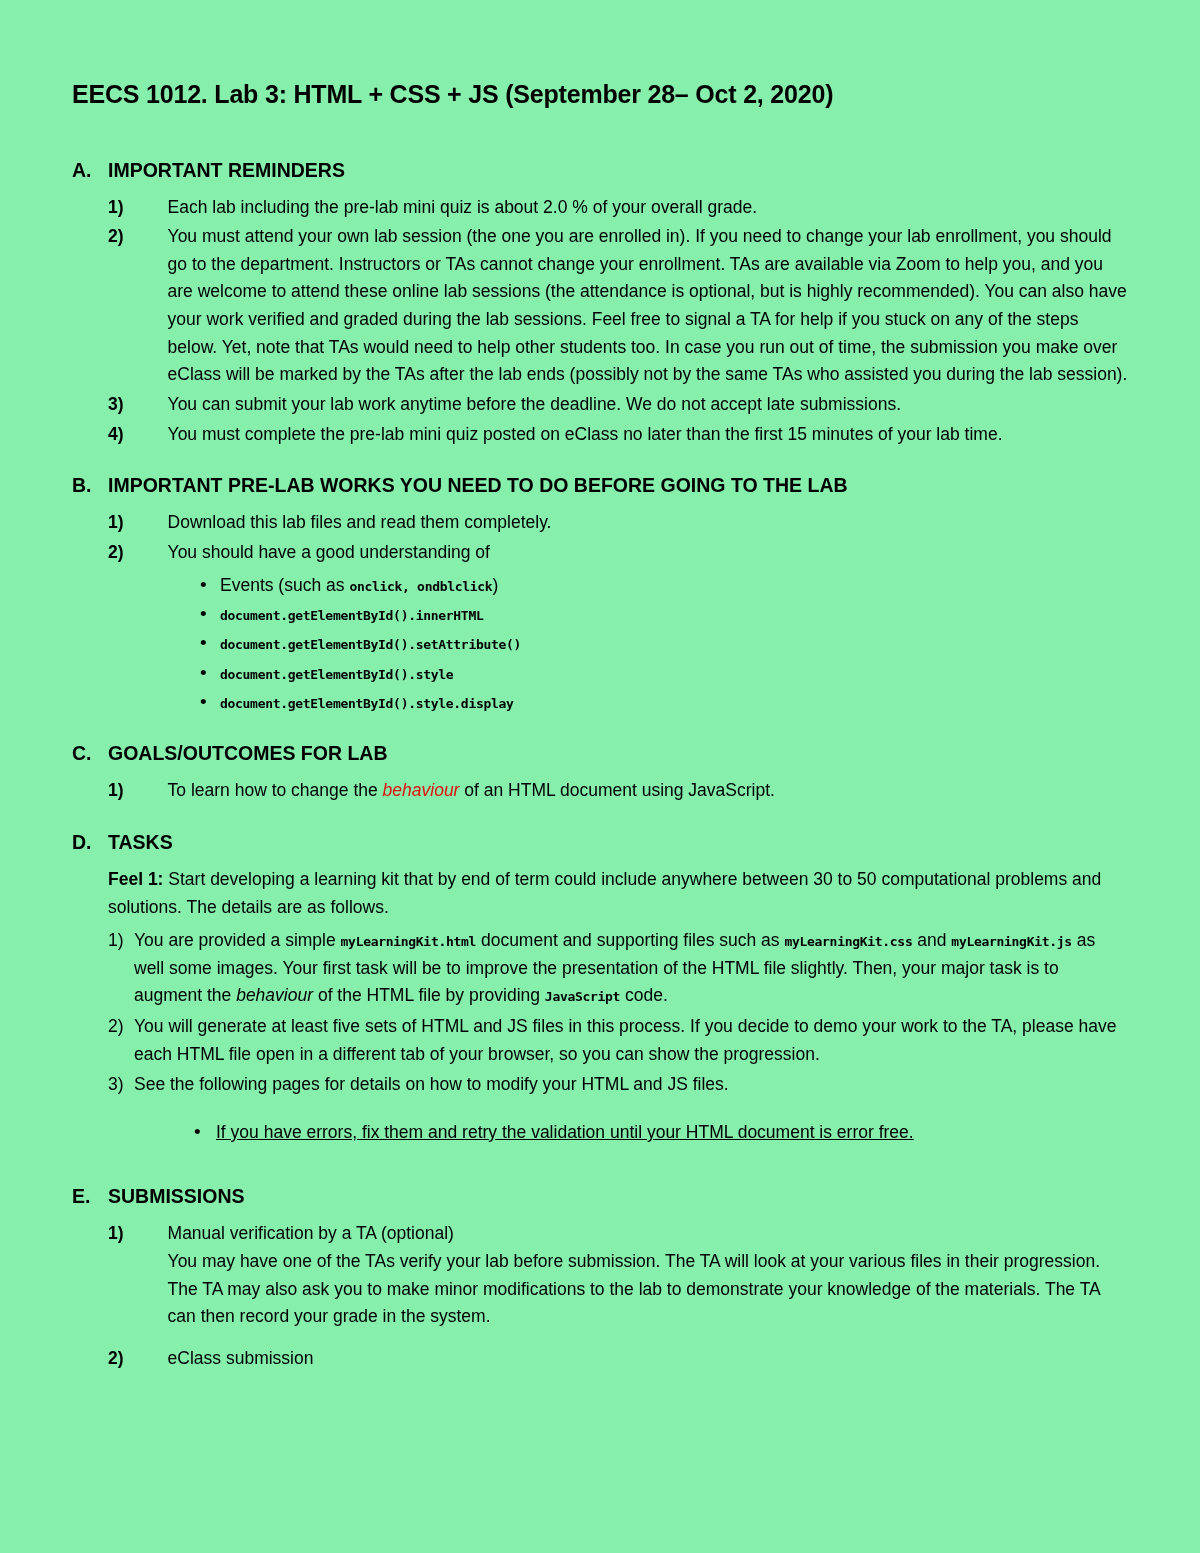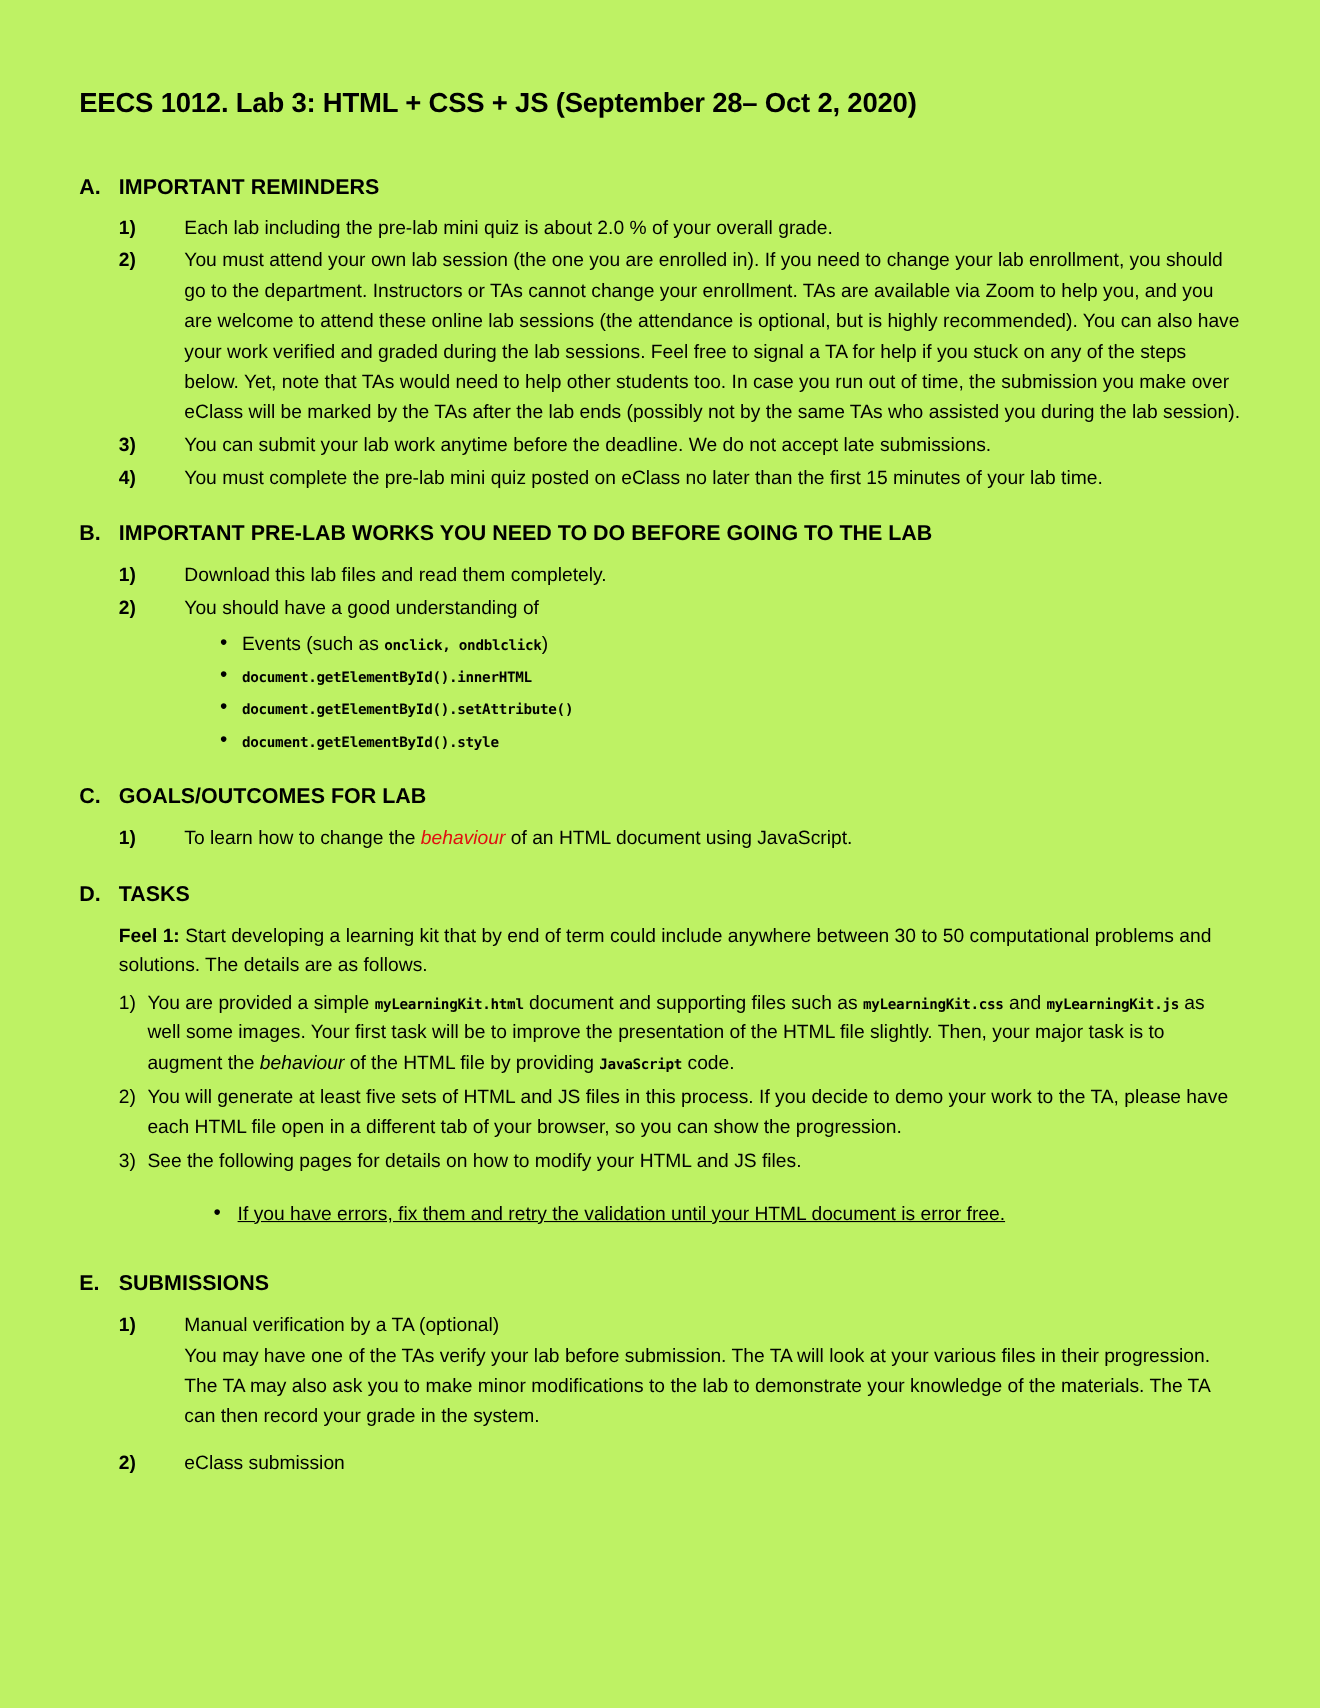--- a/index.html
+++ b/index.html
@@ -9,21 +9,21 @@
   }
   body {
     font-family: "Liberation Sans", sans-serif;
     color: #000000;
   }
   .page {
     width: 1200px;
     min-height: 1553px;
     box-sizing: border-box;
     padding: 78px 72px 40px 72px;
-    background: #bef264;
+    background: #86efac;
     position: relative;
   }
   .doc-title {
     font-size: 25px;
     font-weight: bold;
     letter-spacing: -0.2px;
     margin: 0 0 48px 0;
     line-height: 1.3;
   }
   .section {
@@ -190,20 +190,23 @@
         <span>Events (such as </span><span class="mono">onclick, ondblclick</span><span>)</span>
       </li>
       <li>
         <span class="mono">document.getElementById().innerHTML</span>
       </li>
       <li>
         <span class="mono">document.getElementById().setAttribute()</span>
       </li>
       <li>
         <span class="mono">document.getElementById().style</span>
+      </li>
+      <li>
+        <span class="mono">document.getElementById().style.display</span>
       </li>
     </ul>
   </div>
 
   <div class="section">
     <div class="section-head">
       <span class="letter">C.</span>
       <span class="heading-text">GOALS/OUTCOMES FOR LAB</span>
     </div>
     <ol class="numlist">

